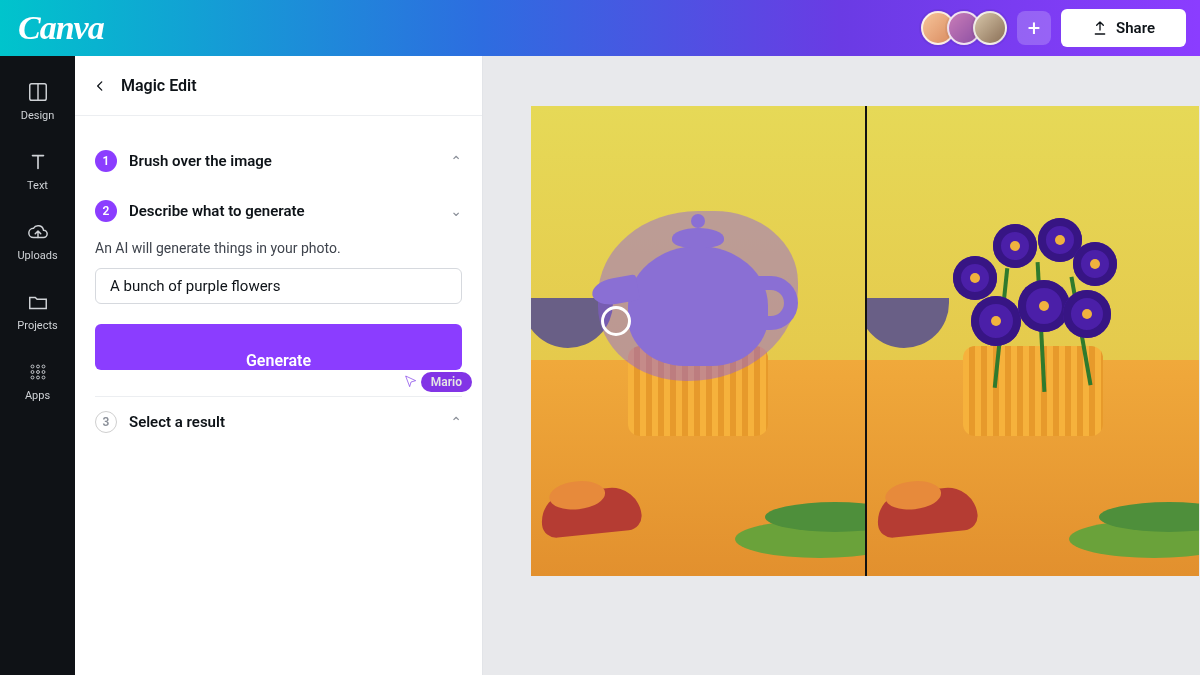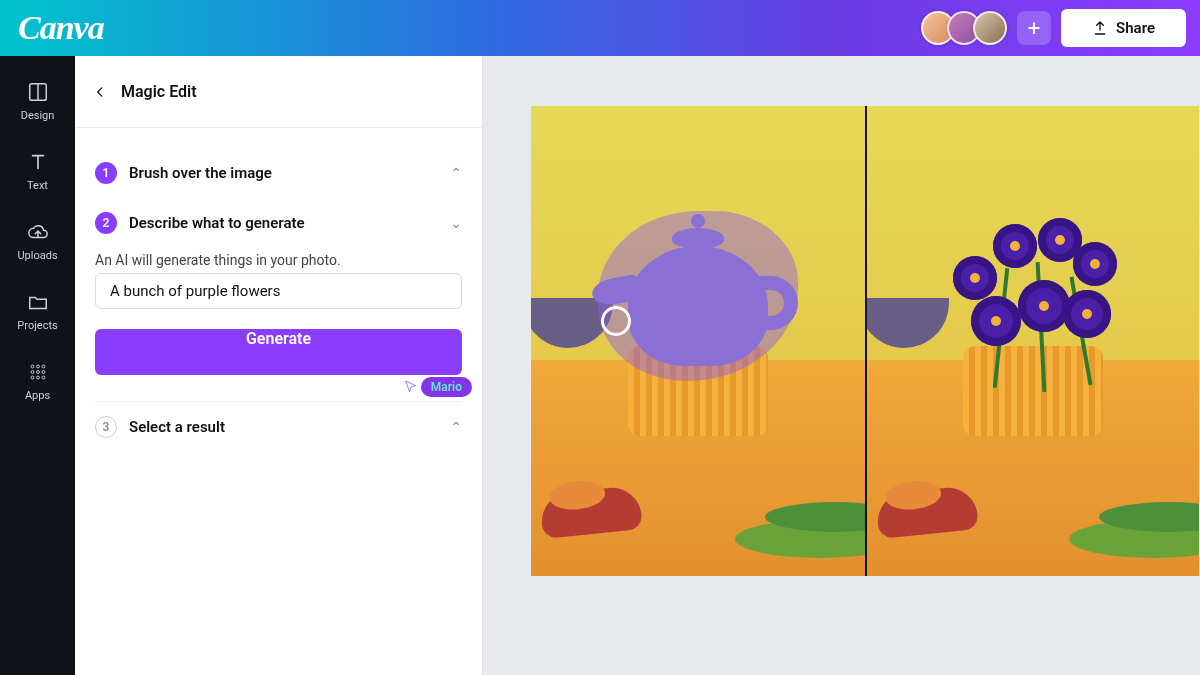--- a/index.html
+++ b/index.html
@@ -51,21 +51,21 @@
   font-size: 11px; color: #cfd2d6; cursor: pointer;
 }
 .rail-item svg { width: 22px; height: 22px; stroke: #cfd2d6; fill: none; }
 
 
 .panel {
   width: 408px; background: #fff; display: flex; flex-direction: column;
   border-right: 1px solid #e2e4e8;
 }
 .panel-header {
-  height: 72px; display: flex; align-items: center; gap: 14px;
+  height: 60px; display: flex; align-items: center; gap: 14px;
   padding: 0 18px; border-bottom: 1px solid #eceef1;
 }
 .back-chevron { font-size: 20px; color: #0e1318; cursor: pointer; }
 .panel-title { font-size: 16px; font-weight: 600; color: #0e1318; }
 
 .panel-body { padding: 20px 20px 0 20px; }
 
 .step {
   display: flex; align-items: center; justify-content: space-between;
   padding: 14px 0; cursor: pointer;
@@ -76,40 +76,40 @@
   display: flex; align-items: center; justify-content: center;
   font-size: 12px; font-weight: 600;
 }
 .step-num.active { background: #8b3dff; color: #fff; }
 .step-num.inactive {
   background: #fff; border: 1.5px solid #cfcfcf; color: #8a8f98;
 }
 .step-label { font-size: 15px; font-weight: 600; color: #0e1318; }
 .step-arrow { color: #8a8f98; font-size: 14px; }
 
-.helper-text { font-size: 14px; color: #3f444d; margin: 4px 0 5px 0; }
+.helper-text { font-size: 14px; color: #3f444d; margin: 4px 0 12px 0; }
 
 .text-input {
   width: 100%; height: 36px; border: 1px solid #d6d9de; border-radius: 6px;
   padding: 0 14px; font-size: 15px; color: #0e1318; outline: none;
 }
 .generate-btn {
   width: 100%; height: 46px; margin-top: 20px; border-radius: 6px;
   background: #8b3dff; color: #fff; font-size: 16px; font-weight: 600;
-  display: flex; align-items: flex-start; justify-content: center; cursor: pointer;
+  display: flex; align-items: flex-end; justify-content: center; cursor: pointer;
   position: relative;
 }
 .cursor-tag {
   position: absolute; right: -10px; bottom: -22px; display: flex; align-items: center;
 }
 .cursor-pointer-icon {
   width: 16px; height: 16px; fill: #fff; stroke: #7a35e6; stroke-width: 1;
 }
 .tag {
-  margin-left: 2px; background: #8234e6; color: #5eead4; font-size: 12px;
+  margin-left: 2px; background: #8234e6; color: #e5e5e5; font-size: 12px;
   padding: 3px 10px; border-radius: 10px;
 }
 
 .divider { border-top: 1px solid #eceef1; margin: 26px 0 0 0; }
 
 
 .canvas-area {
   flex: 1; background: #e8e9ec; display: flex; align-items: flex-start;
   justify-content: flex-start; padding: 50px 0 0 48px; overflow: hidden;
 }

